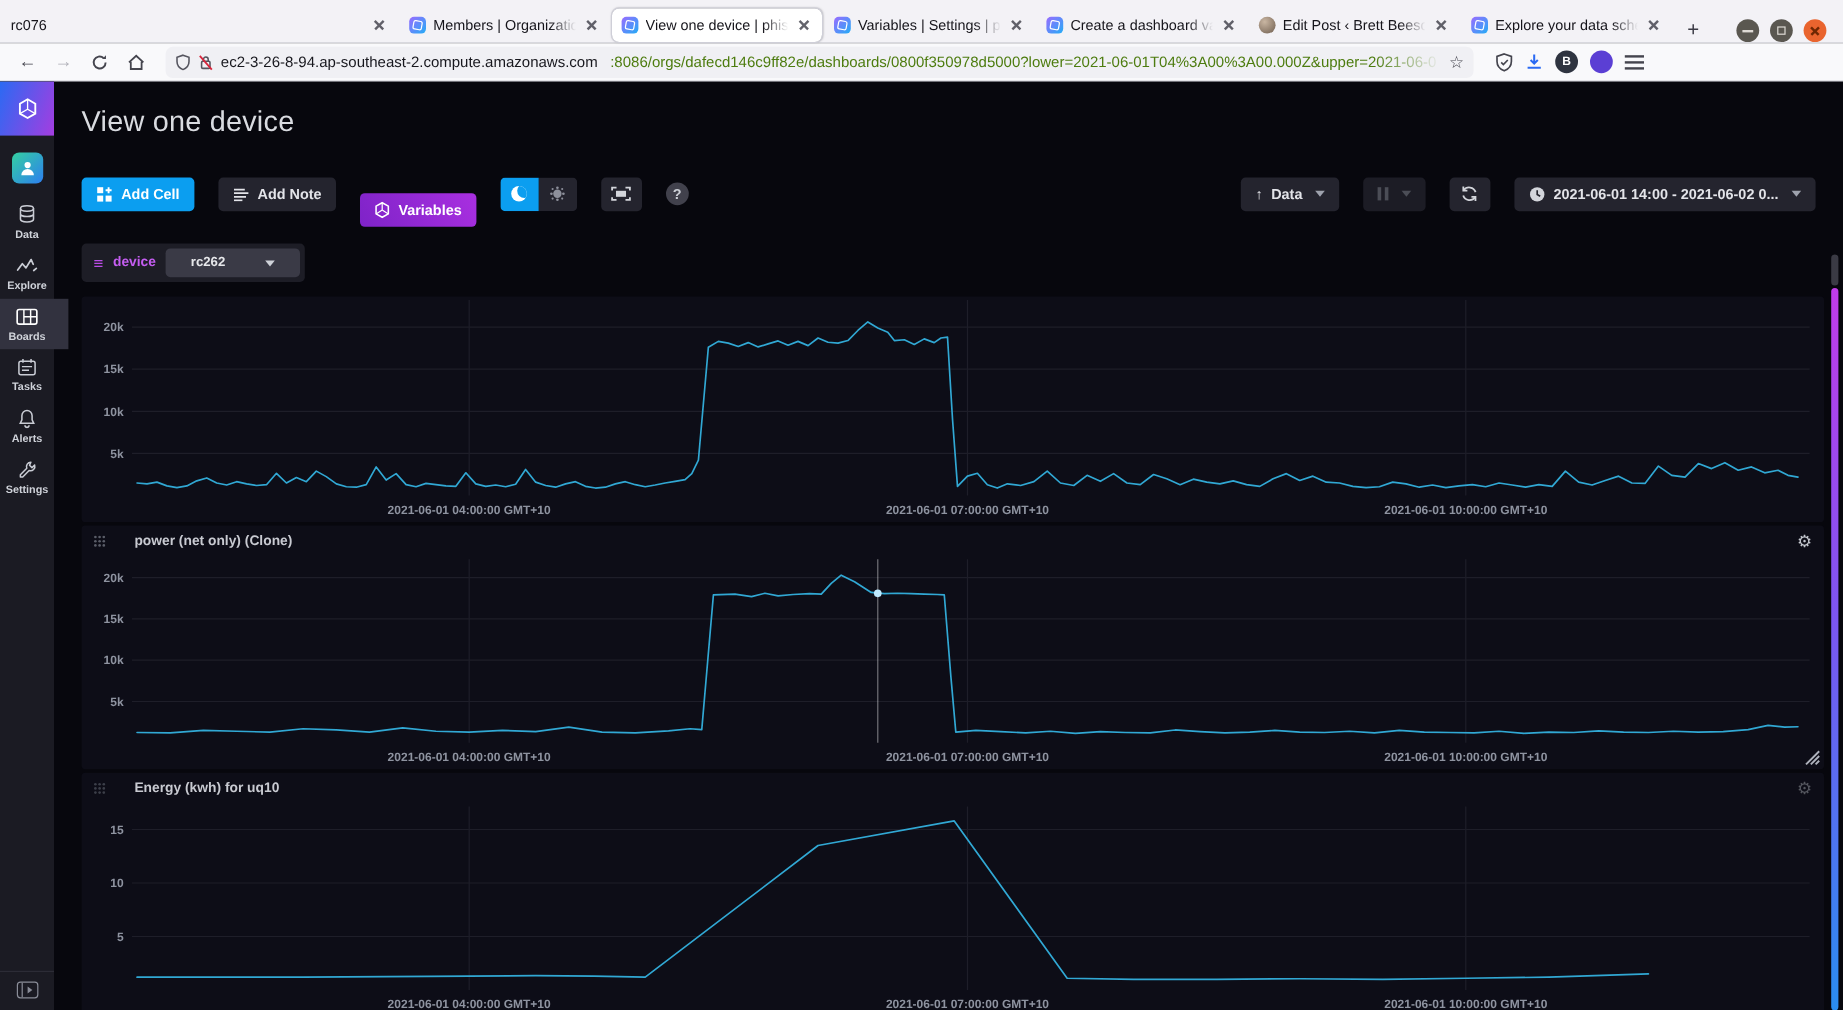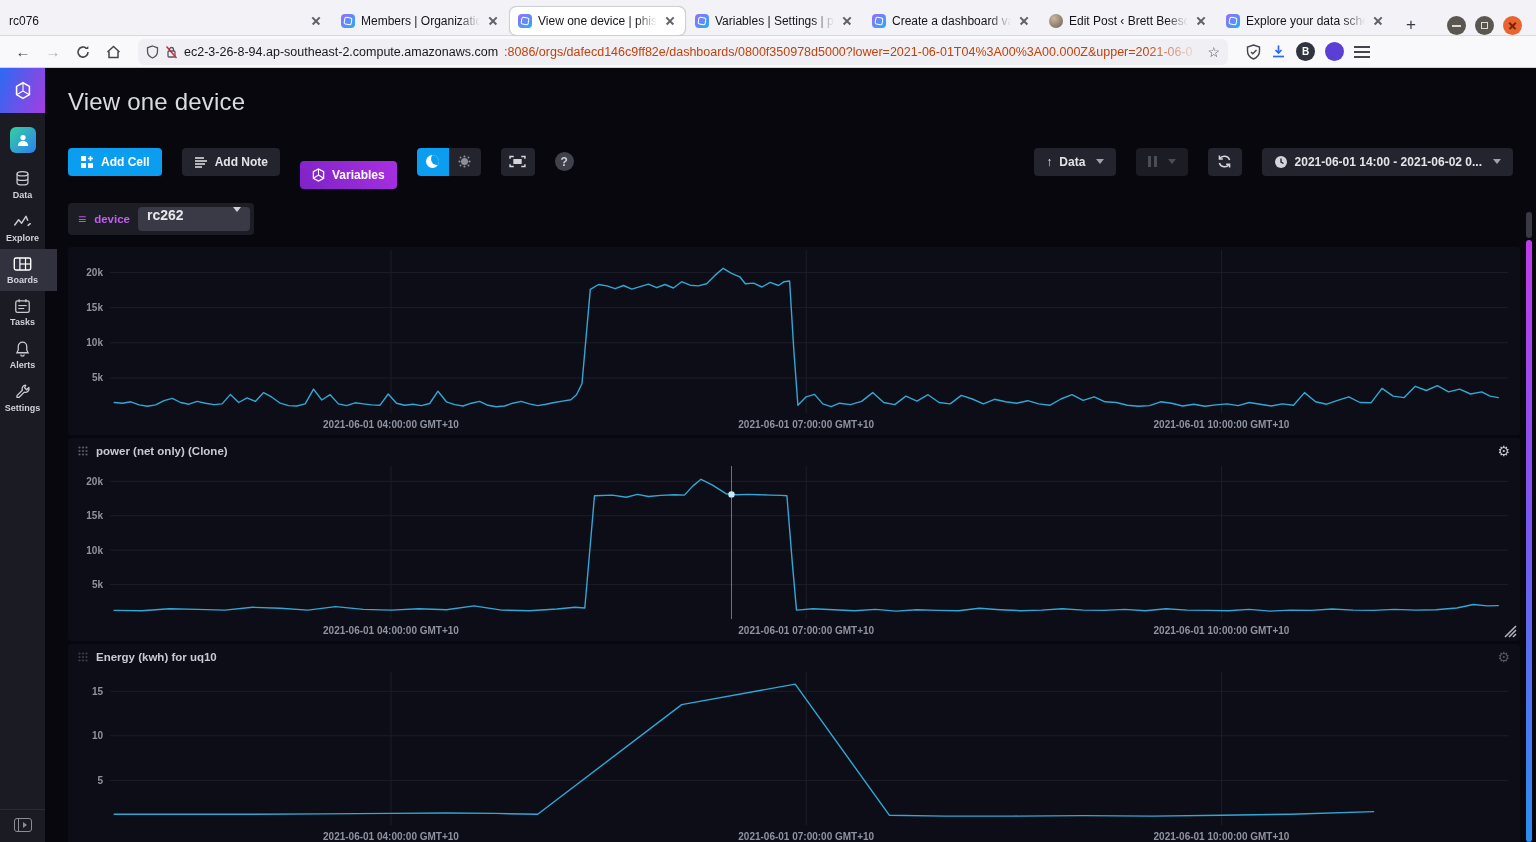--- a/index.html
+++ b/index.html
@@ -32,22 +32,22 @@
   .wbtn .x1{transform:rotate(45deg);} .wbtn .x2{transform:rotate(-45deg);}
 
   .urlbar { height:32px; background:#f9f9fb; display:flex; align-items:center; padding:0 10px;
     border-bottom:1px solid #d2d2d9; gap:4px; }
   .nav-ico { width:26px; height:26px; display:flex; align-items:center; justify-content:center;
     color:#45454e; font-size:15px; border-radius:4px; }
   .nav-ico.dim { color:#b0b0b8; }
   .address { flex:1; max-width:1090px; height:26px; margin-left:8px; background:#f0f0f4; border-radius:6px;
     display:flex; align-items:center; padding:0 8px; gap:6px; font-size:12.5px; overflow:hidden; }
   .address .host { color:#17171d; white-space:nowrap; }
-  .address .path { color:#c2410c; white-space:nowrap; overflow:hidden; flex:1;
-    -webkit-mask-image:linear-gradient(90deg,#000 92%,transparent); mask-image:linear-gradient(90deg,#000 92%,transparent);}
+  .address .path { color:#4d7c0f; white-space:nowrap; overflow:hidden; flex:1;
+    -webkit-mask-image:linear-gradient(90deg,#000 92%,transparent); mask-image:linear-gradient(90deg,#000 92%,transparent);text-align:center;}
   .address .star { color:#45454e; font-size:14px; }
   .url-right { display:flex; align-items:center; gap:10px; margin-left:14px; padding-right:4px; }
   .circle-avatar { width:19px; height:19px; border-radius:50%; background:#2f3440; color:#fff;
     font-size:10px; font-weight:bold; display:flex; align-items:center; justify-content:center; }
   .circle-avatar.purple { background:#5b3fd4; }
   .burger { width:16px; height:12px; border-top:2px solid #45454e; border-bottom:2px solid #45454e; position:relative; }
   .burger:after{content:"";position:absolute;left:0;top:3px;width:16px;height:2px;background:#45454e;}
 
   
   .app { display:flex; height:774px; background:#07070d; position:relative; }
@@ -93,26 +93,26 @@
   .caret { width:0; height:0; border-left:4.5px solid transparent; border-right:4.5px solid transparent;
     border-top:5px solid #9ea2ad; }
   .btn .caret { margin-left:4px; }
   .pause-bars { display:flex; gap:3px; }
   .pause-bars i { width:2.6px; height:11px; background:#62656f; }
 
   .varbar { margin:14px 23px 0 23px; display:flex; }
   .varpill { display:flex; align-items:center; background:#1d1d26; border-radius:4px; padding:4px 4px 4px 10px; gap:8px; }
   .varpill .vham { color:#bb4de8; font-size:14px; font-weight:bold; }
   .varpill .vname { color:#c45df0; font-size:11.5px; font-weight:bold; }
-  .varselect { width:112px; height:24px; background:#3a3a46; border-radius:4px; display:flex; align-items:flex-start;
-    justify-content:space-between; padding:0 9px; color:#e7e8eb; font-size:14px; font-weight:bold; }
+  .varselect { width:112px; height:24px; background:#3a3a46; border-radius:4px; display:flex; align-items:center;
+    justify-content:space-between; padding:0 21px; color:#e7e8eb; font-size:11px; font-weight:bold; }
 
   .panels { margin:12px 16px 0 23px; }
   .panel { background:#0d0d17; border-radius:3px; margin-bottom:3px; position:relative; }
-  .panel-header { height:25px; display:flex; align-items:center; padding:0 10px; gap:8px; }
+  .panel-header { height:25px; display:flex; align-items:center; padding:0 10px; gap:24px; }
   .panel-title { color:#c8cad1; font-size:11.5px; font-weight:bold; }
   .gear { margin-left:auto; font-size:14px; color:#c3c6cd; line-height:1; }
   .gear.dim { color:#54565e; }
   .chart { width:100%; display:block; }
   .chart svg { display:block; }
   .chart text.tick { font:bold 10px "Liberation Sans", sans-serif; fill:#8e93a0; }
   .resize-handle { position:absolute; right:3px; bottom:3px; width:15px; height:15px; }
 
   .page-scrollbar { position:absolute; right:4px; top:144px; bottom:0; width:6px; }
   .page-scrollbar .cap { position:absolute; top:0; left:0; width:6px; height:26px; background:#3a3a44; border-radius:3px; }

